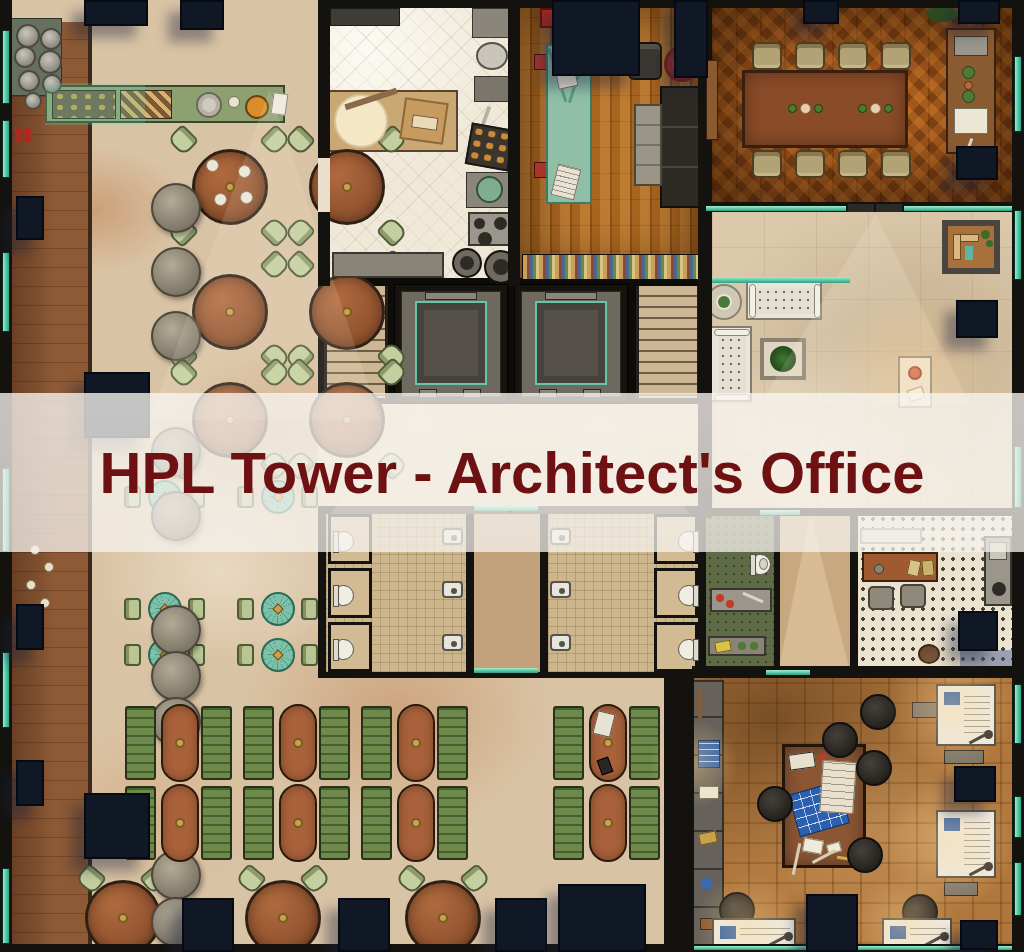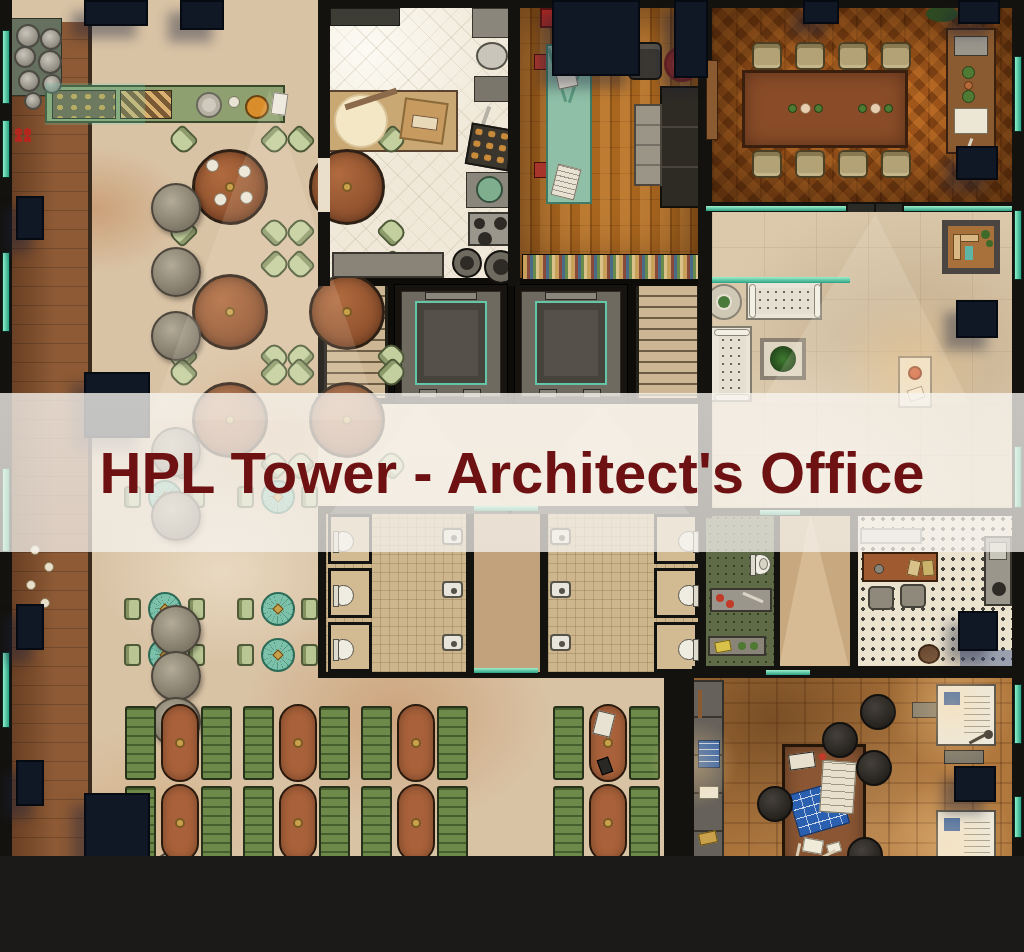--- a/index.html
+++ b/index.html
@@ -1,16 +1,16 @@
 <!DOCTYPE html>
 <html style="--glass_teal: #2aa184; --glass_bright: #8cf0c8; --pillar_navy: #101826; --wall_dark: #14120e; --marble: #d9c3a5; --marble_vein: #b97a4e; --booth_green: #6d8a4a; --table_brown: #a05c36; --chair_green: #c3cf9e; --teal_table: #7cc2aa; --blueprint_blue: #2d5fb0; --sofa_red: #b3271e; --kitchen_tile: #f0e9d9; --herringbone: #a4581c; --parquet: #b0773c;"><head>
 <meta charset="utf-8">
 <style>
   html,body{margin:0;padding:0;background:#1c1a18;}
-  #stage{position:relative;width:1024px;height:856px;overflow:hidden;
+  #stage{position:relative;width:1024px;height:952px;overflow:hidden;
          font-family:"Liberation Sans",sans-serif;background:#14120e;}
   #stage div{position:absolute;box-sizing:border-box;}
 
   
   .marble{background-color:#d9c3a5;background-image:
     radial-gradient(130px 90px at 12% 22%, rgba(186,118,66,.45), transparent 70%),
     radial-gradient(170px 120px at 38% 45%, rgba(196,132,80,.40), transparent 70%),
     radial-gradient(150px 110px at 70% 30%, rgba(205,148,95,.35), transparent 70%),
     radial-gradient(220px 160px at 55% 75%, rgba(186,118,66,.40), transparent 70%),
     radial-gradient(160px 120px at 20% 85%, rgba(210,160,110,.40), transparent 70%),

